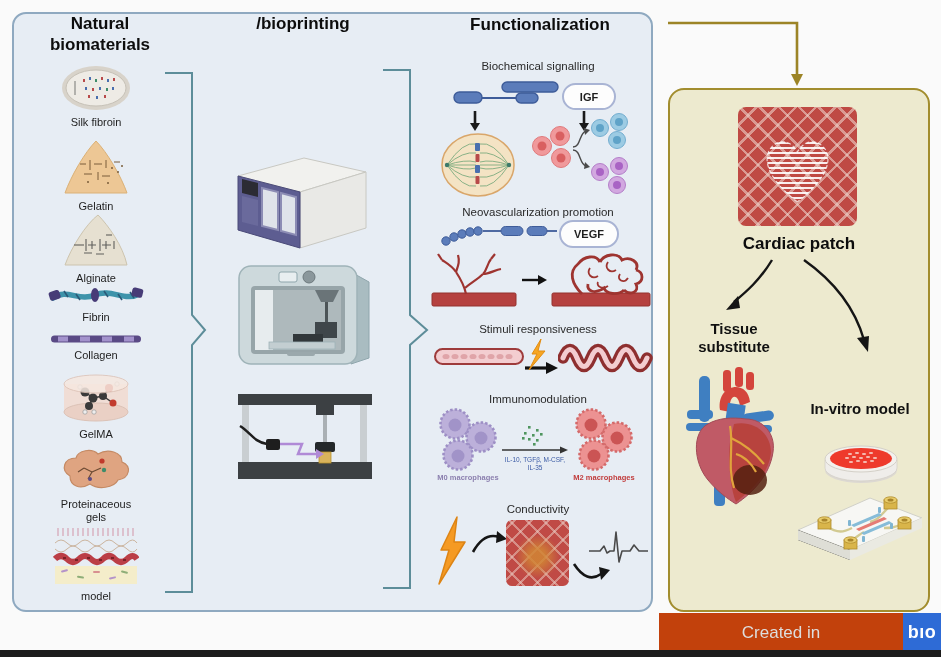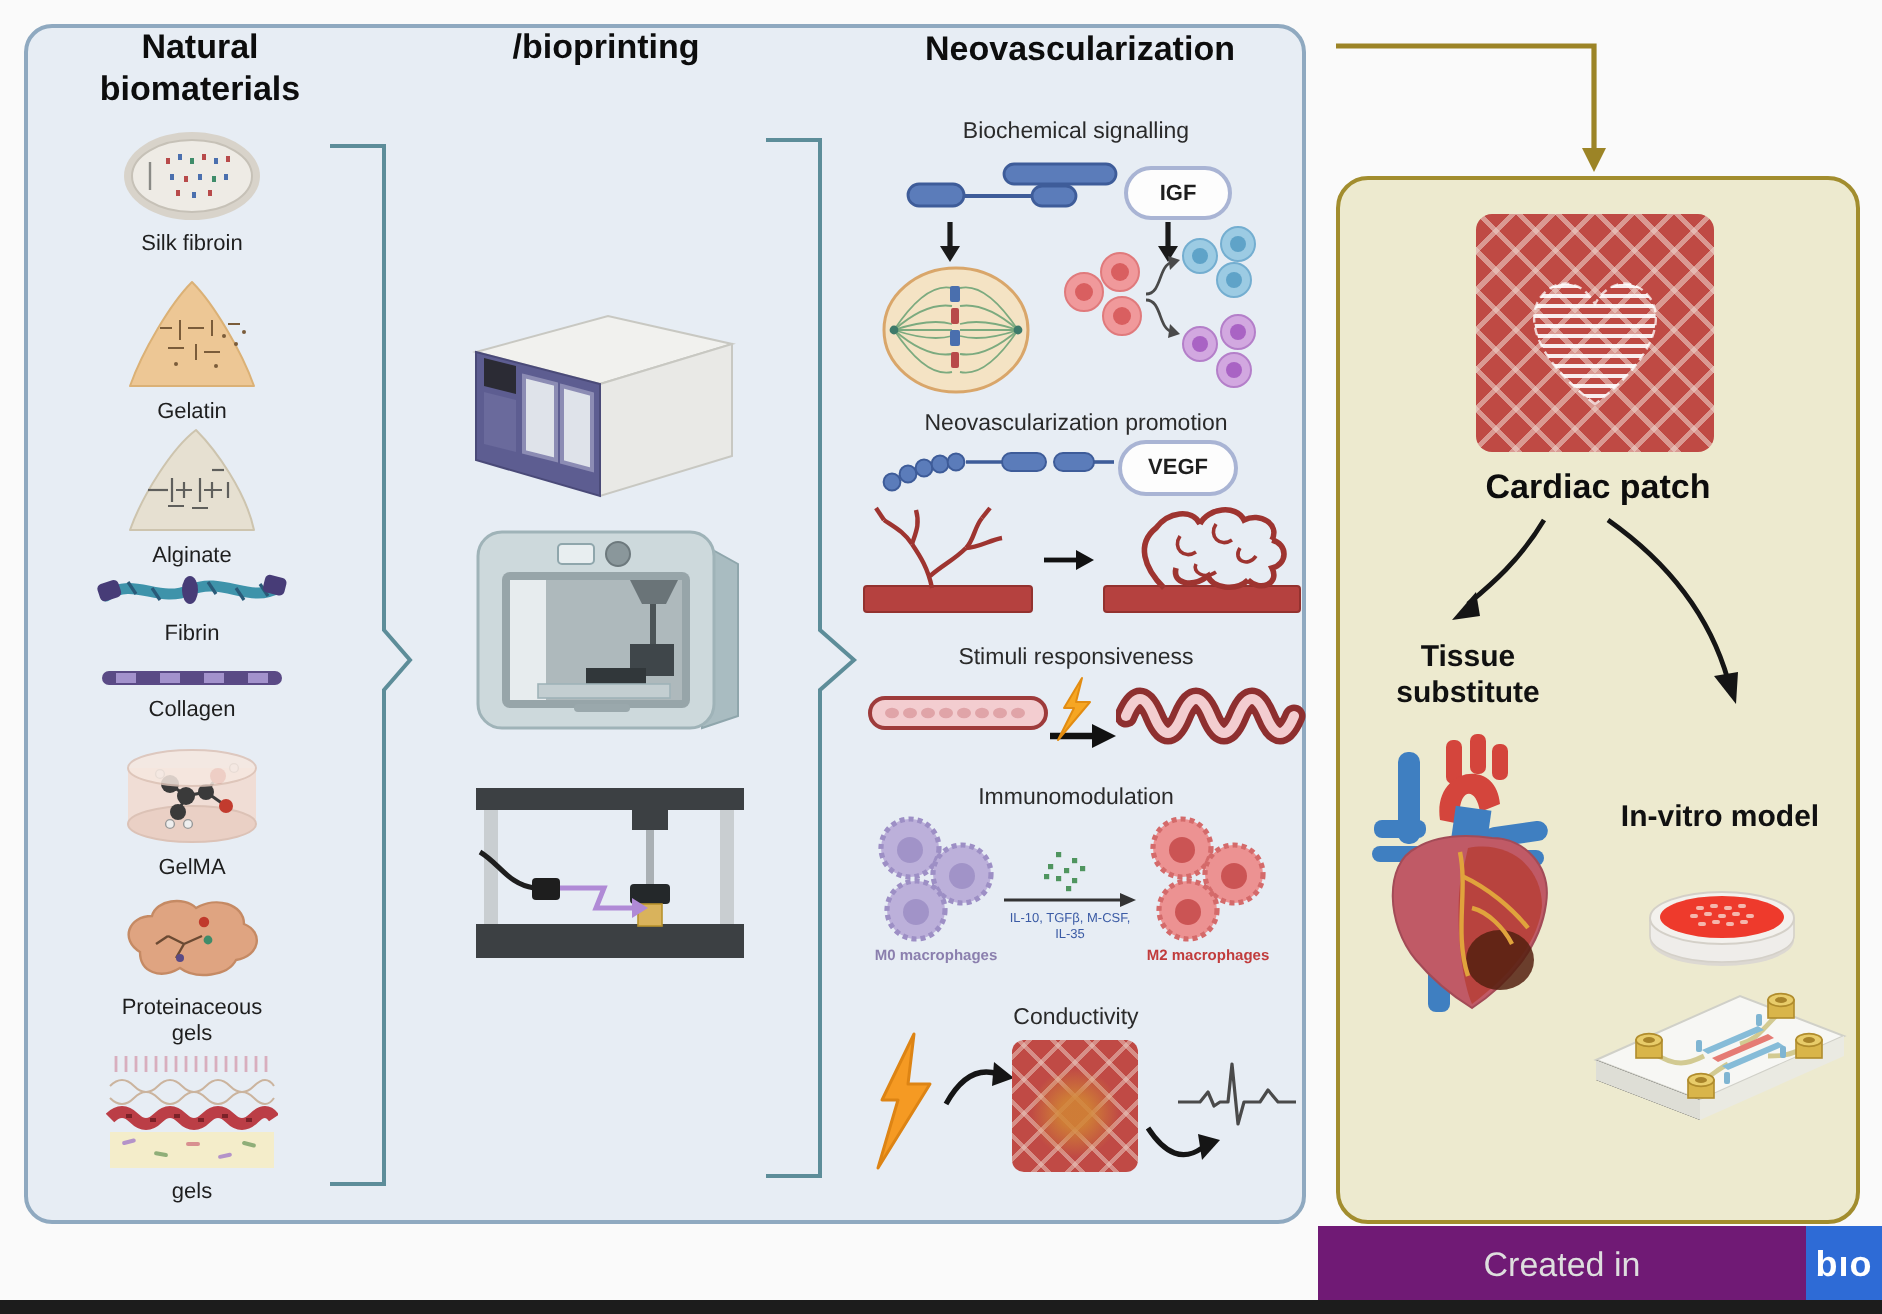--- a/index.html
+++ b/index.html
@@ -32,21 +32,21 @@
       repeating-linear-gradient(45deg, rgba(233,199,190,.55) 0 2px, rgba(0,0,0,0) 2px 12px),
       repeating-linear-gradient(-45deg, rgba(233,199,190,.55) 0 2px, rgba(0,0,0,0) 2px 12px),
       #c04a45;
     border-radius:6px;}
   .hatch2{background:
       repeating-linear-gradient(45deg, rgba(236,206,198,.6) 0 2.5px, rgba(0,0,0,0) 2.5px 14px),
       repeating-linear-gradient(-45deg, rgba(236,206,198,.6) 0 2.5px, rgba(0,0,0,0) 2.5px 14px),
       #bf4a44;
     border-radius:8px;}
   
-  .footer-bar{left:659px;top:613px;width:244px;height:39px;background:#701a75;
+  .footer-bar{left:659px;top:613px;width:244px;height:39px;background:#c2410c;
               display:flex;align-items:center;justify-content:center;gap:6px;
               font-size:17px;color:#dedede;}
   .footer-bar b{color:#ffffff;font-weight:bold;}
   .footer-logo{left:903px;top:613px;width:38px;height:39px;background:#2e6bd6;
                display:flex;align-items:center;justify-content:center;
                color:#fff;font-weight:bold;font-size:18px;letter-spacing:.5px;}
   .bottom-line{left:0;top:650px;width:941px;height:7px;background:#1c1c1c;}
   svg{display:block;}
 </style>
 </head>
@@ -57,21 +57,21 @@
   <div class="abs panel-blue"></div>
 
   <div class="abs col-title" style="left:25px;top:14px;width:150px;">
     <div>Natural</div>
     <div>biomaterials</div>
   </div>
   <div class="abs col-title" style="left:218px;top:14px;width:170px;">
     <div>/bioprinting</div>
   </div>
   <div class="abs col-title" style="left:440px;top:15px;width:200px;">
-    <div>Neovascularization</div>
+    <div>Functionalization</div>
   </div>
 
   <svg class="abs" style="left:150px;top:60px;" width="300" height="545">
     <path d="M15,13 H42 V255 L55,270 L42,285 V532 H15" fill="none" stroke="#5d8d99" stroke-width="2"></path>
     <path d="M233,10 H260 V255 L277,270 L260,285 V528 H233" fill="none" stroke="#5d8d99" stroke-width="2"></path>
   </svg>
 
   <div class="abs bio-item" style="left:35px;top:62px;width:122px;">
     <div class="ic" style="height:50px;">
       <svg width="74" height="48" viewBox="0 0 74 48">
@@ -263,21 +263,21 @@
         </g>
         <g>
           <rect x="8" y="44" width="7" height="2" rx="1" fill="#b493c9" transform="rotate(-15 11 45)"></rect>
           <rect x="24" y="50" width="7" height="2" rx="1" fill="#8fae78" transform="rotate(10 27 51)"></rect>
           <rect x="40" y="45" width="7" height="2" rx="1" fill="#d89090"></rect>
           <rect x="56" y="51" width="7" height="2" rx="1" fill="#b493c9" transform="rotate(-12 59 52)"></rect>
           <rect x="68" y="45" width="7" height="2" rx="1" fill="#8fae78" transform="rotate(14 71 46)"></rect>
         </g>
       </svg>
     </div>
-    <div class="bio-label">gels</div>
+    <div class="bio-label">model</div>
   </div>
 
   <svg class="abs" style="left:228px;top:148px;" width="146" height="104" viewBox="0 0 146 104">
     <polygon points="10,28 76,10 138,24 72,44" fill="#f1f1ee" stroke="#c8c8c2" stroke-width="1"></polygon>
     <polygon points="72,44 138,24 138,80 72,100" fill="#e9e9e6" stroke="#c8c8c2" stroke-width="1"></polygon>
     <polygon points="10,28 72,44 72,100 10,82" fill="#5d5d91" stroke="#4a4a78" stroke-width="1"></polygon>
     <polygon points="14,31 30,35 30,49 14,45" fill="#2b2b34"></polygon>
     <polygon points="34,40 50,44 50,82 34,78" fill="#dfe3ea" stroke="#8c8cb4" stroke-width="2"></polygon>
     <polygon points="53,45 68,49 68,87 53,83" fill="#dfe3ea" stroke="#8c8cb4" stroke-width="2"></polygon>
     <polygon points="14,48 30,52 30,78 14,74" fill="#6a6a9c"></polygon>

